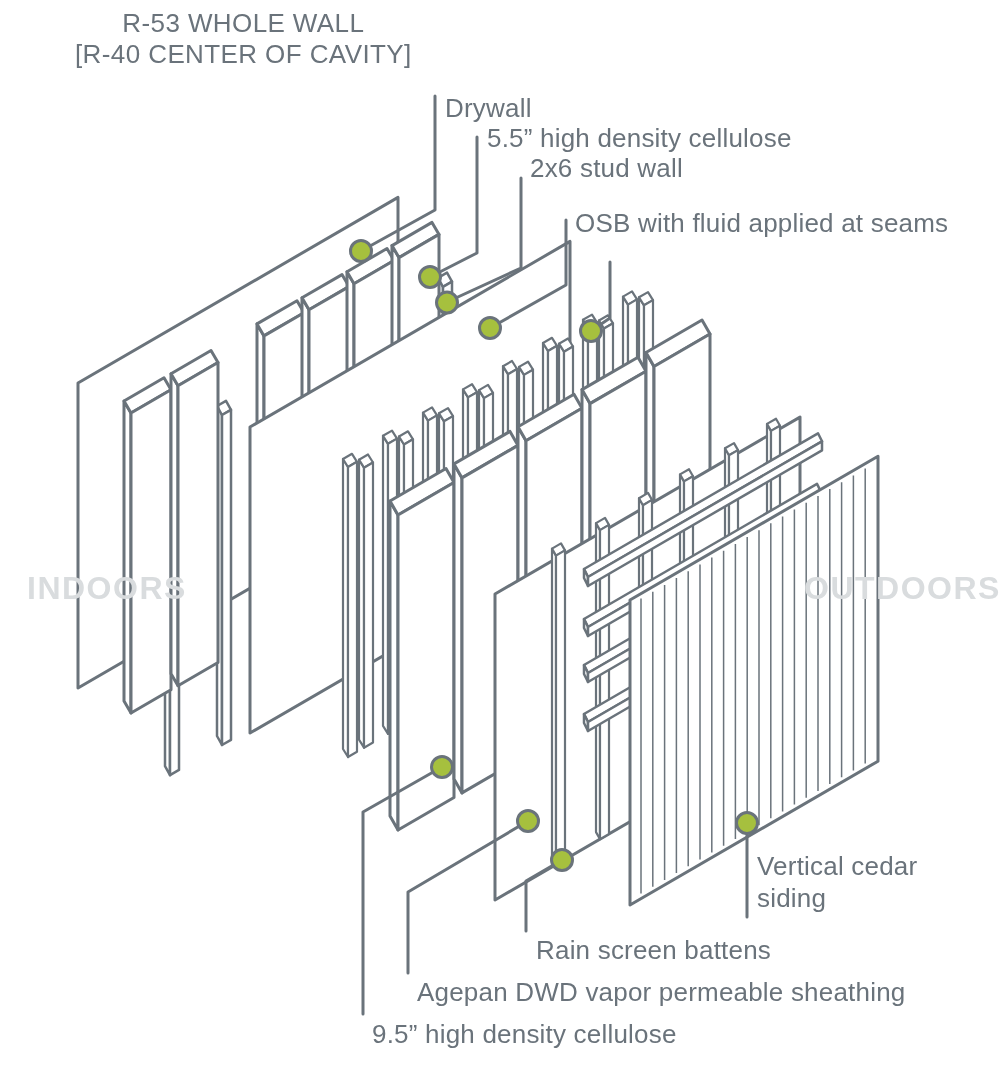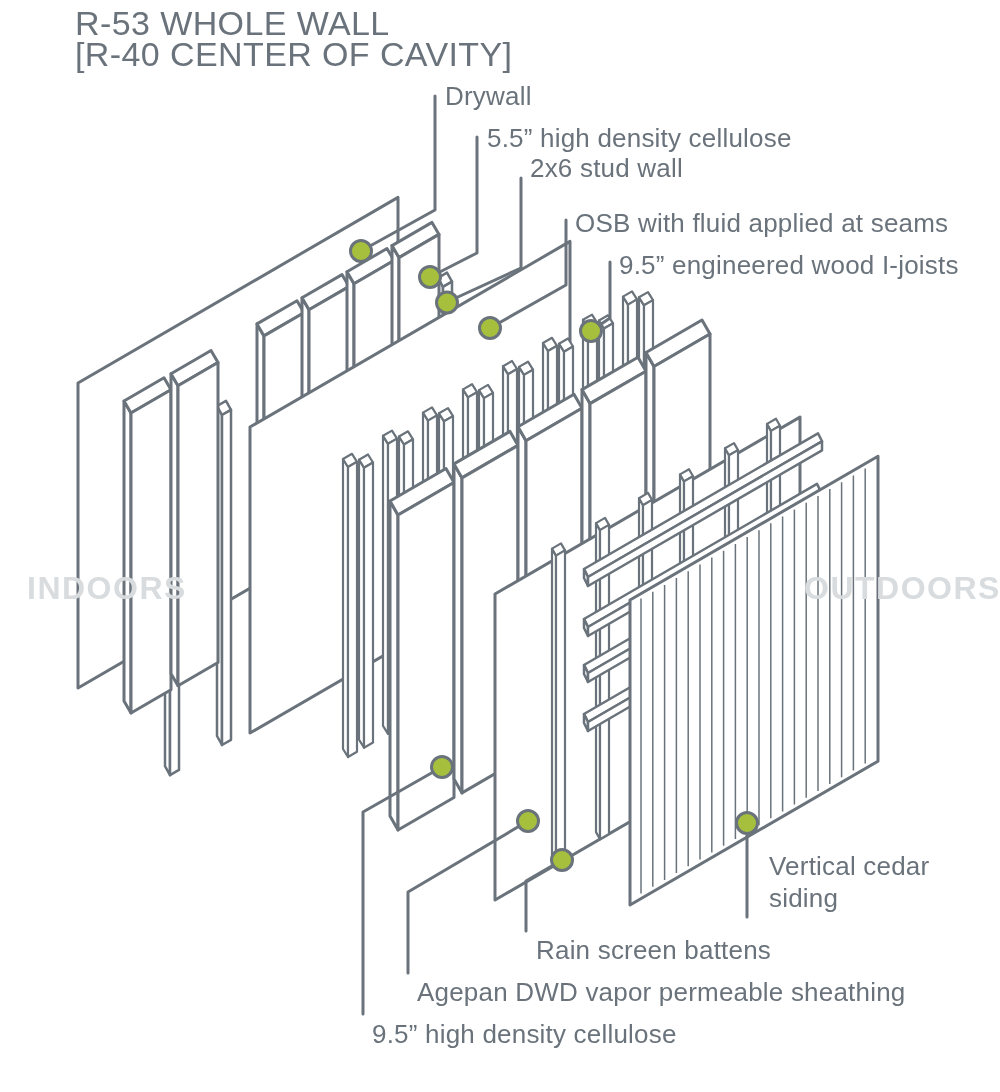--- a/index.html
+++ b/index.html
@@ -10,26 +10,26 @@
   html,body{margin:0;padding:0;background:#fff;}
   #stage{
     position:relative;width:1000px;height:1092px;background:#fff;overflow:hidden;
     font-family:"Liberation Sans","DejaVu Sans",sans-serif;
   }
   #diagram{position:absolute;left:0;top:0;}
   .lbl{
     position:absolute;color:var(--ink);font-size:26px;line-height:32px;
     white-space:nowrap;letter-spacing:.2px;
   }
-  .lbl.wrap{white-space:normal;width:190px;margin-left:12px;}
+  .lbl.wrap{white-space:normal;width:190px;}
   .side-lbl{
     position:absolute;color:var(--faint);font-size:32px;font-weight:bold;
     letter-spacing:1.5px;white-space:nowrap;
   }
-  #title{position:absolute;left:75px;top:8px;color:var(--ink);font-size:34px;line-height:31px;letter-spacing:.4px;}
+  #title{position:absolute;left:75px;top:8px;color:var(--ink);font-size:26px;line-height:31px;letter-spacing:.4px;text-align:center;}
 </style>
 </head>
 <body>
 
 <div id="stage">
 
   <svg id="diagram" width="1000" height="1092" viewBox="0 0 1000 1092">
       <path d="M78.0,383.0L398.0,197.4L398.0,502.4L78.0,688.0Z" fill="#ffffff" stroke="#6a737b" stroke-width="3" stroke-linejoin="round" stroke-linecap="round"></path>
       <path d="M170.0,445.2L165.0,436.2L165.0,766.2L170.0,775.2Z" fill="#ffffff" stroke="#6a737b" stroke-width="2.5" stroke-linejoin="round" stroke-linecap="round"></path>
       <path d="M170.0,445.2L165.0,436.2L174.0,430.9L179.0,439.9Z" fill="#ffffff" stroke="#6a737b" stroke-width="2.5" stroke-linejoin="round" stroke-linecap="round"></path>
@@ -204,22 +204,21 @@
     </svg>
 
   <div id="title">
     <div>R-53 WHOLE WALL</div>
     <div>[R-40 CENTER OF CAVITY]</div>
   </div>
 
   <div class="side-lbl" style="left:27px;top:570px">INDOORS</div>
   <div class="side-lbl" style="left:804px;top:570px">OUTDOORS</div>
 
-  <div class="lbl" style="left:445px;top:80px">Drywall</div>
+  <div class="lbl" style="left:445px;top:92px">Drywall</div>
   <div class="lbl" style="left:487px;top:122px">5.5” high density cellulose</div>
   <div class="lbl" style="left:530px;top:152px">2x6 stud wall</div>
   <div class="lbl" style="left:575px;top:207px">OSB with fluid applied at seams</div>
-  <div class="lbl" style="left:619px;top:249px">9.5” engineered wood I-joists</div>
   <div class="lbl wrap" style="left:757px;top:850px">Vertical cedar siding</div>
   <div class="lbl" style="left:417px;top:976px">Agepan DWD vapor permeable sheathing</div>
   <div class="lbl" style="left:536px;top:934px">Rain screen battens</div>
   <div class="lbl" style="left:372px;top:1018px">9.5” high density cellulose</div>
 </div>
 
 </body></html>

